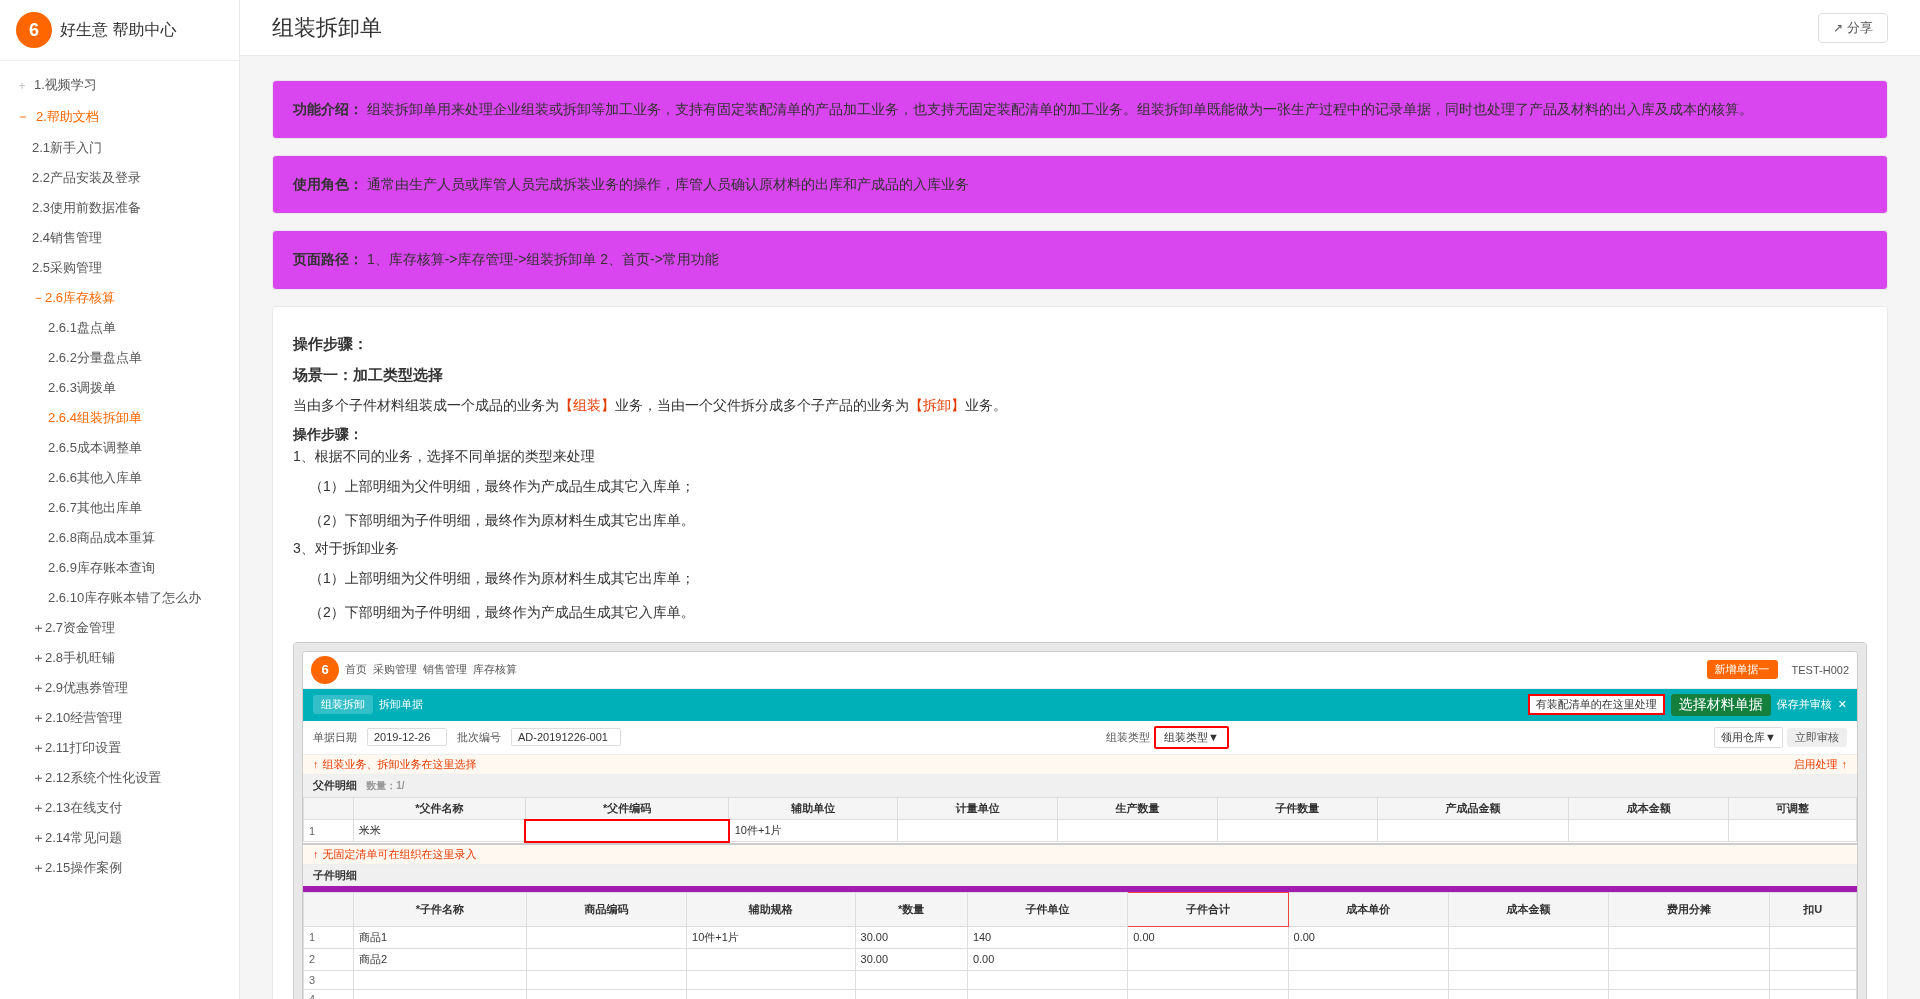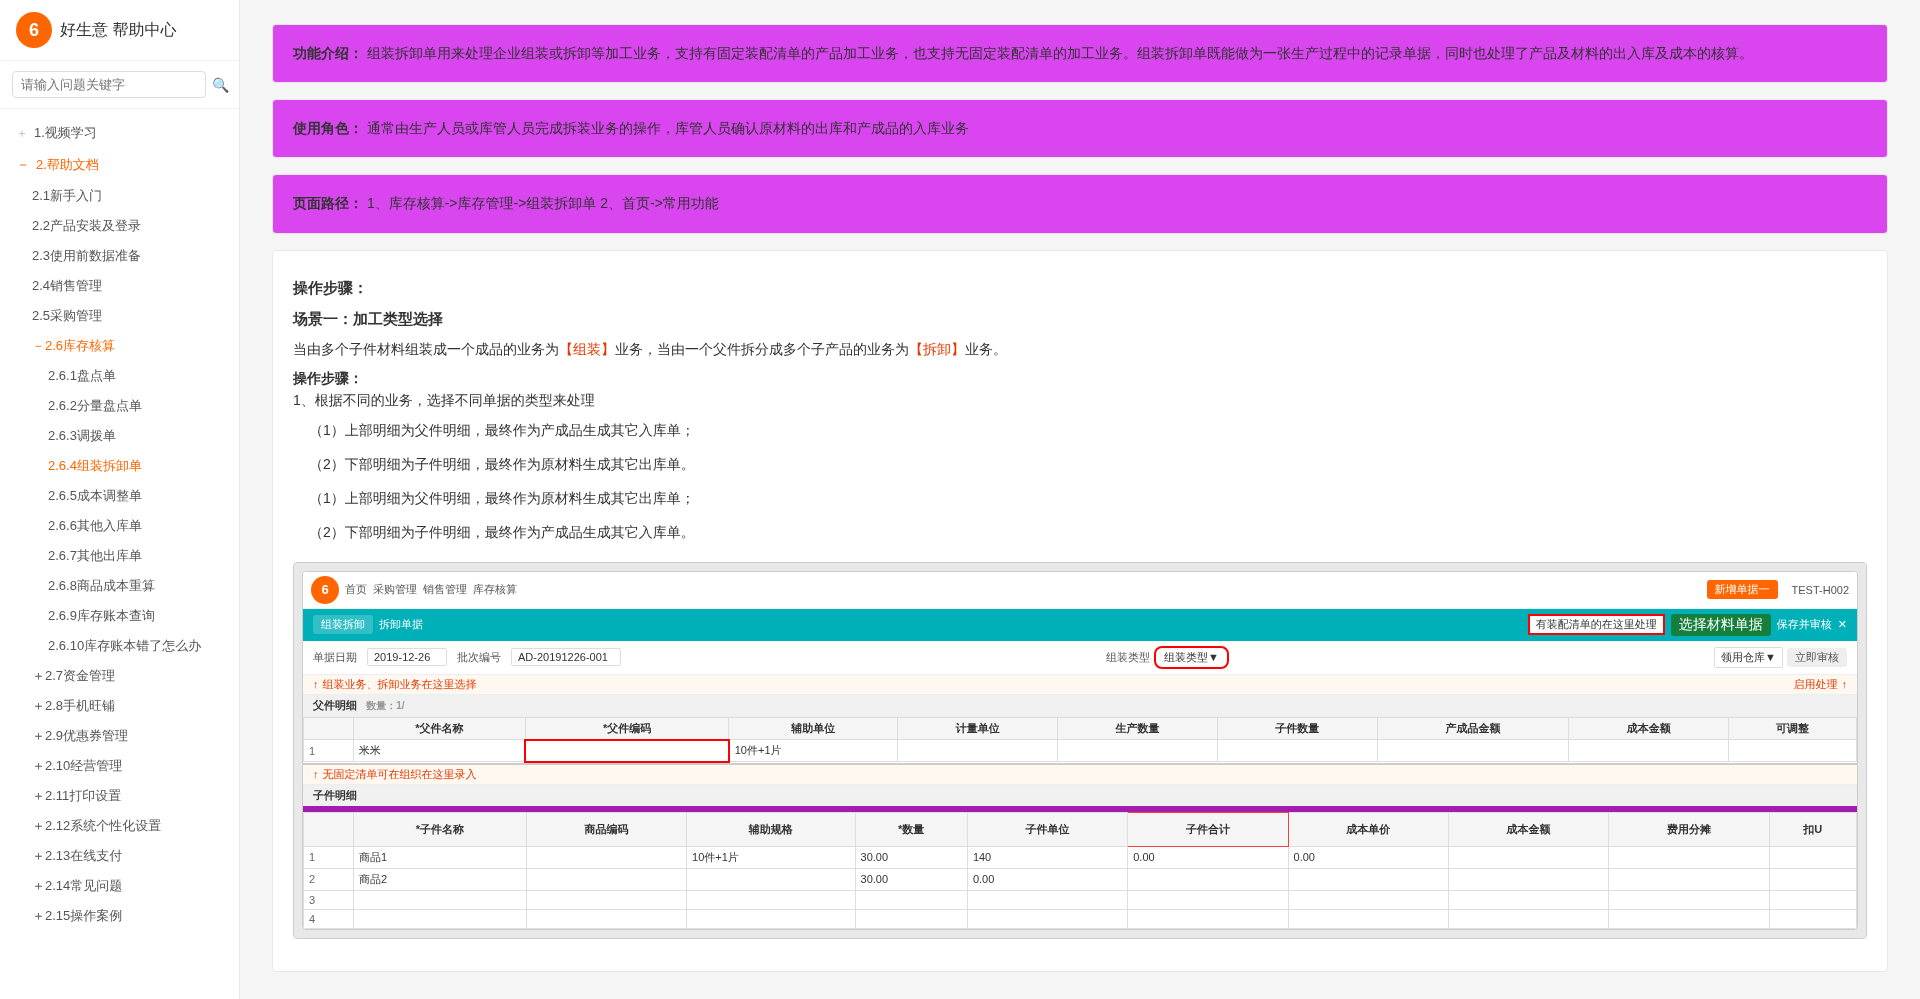--- a/index.html
+++ b/index.html
@@ -163,24 +163,20 @@
 </head>
 <body>
 
 <div class="sidebar">
   <div class="sidebar-header">
     <div class="logo-circle">
       <span>6</span>
     </div>
     <span class="logo-text">好生意 帮助中心</span>
   </div>
-  <div class="search-box">
-    <input class="search-input" type="text" placeholder="请输入问题关键字" style="">
-    <span class="search-icon-btn">🔍</span>
-  </div>
   <nav class="sidebar-nav">
 
     <div class="nav-item">
       <span class="prefix">＋</span>
       <span>1.视频学习</span>
     </div>
 
     <div class="nav-item active-open">
       <span class="prefix minus">－</span>
       <span style="color:#ff6600;">2.帮助文档</span>
@@ -271,20 +267,27 @@
     </div>
     <div class="nav-sub-item">
       <span class="prefix">＋</span>
       <span>2.15操作案例</span>
     </div>
   </nav>
 </div>
 
 <div class="main-area">
 
+  <div class="top-bar">
+    <h1 class="page-title">组装拆卸单</h1>
+    <button class="share-btn">
+      <span style="font-size:12px;">↗</span>
+      <span>分享</span>
+    </button>
+  </div>
 
   <div class="content-area">
 
     <div class="info-block">
       <span class="bold">功能介绍：</span>
       <span>组装拆卸单用来处理企业组装或拆卸等加工业务，支持有固定装配清单的产品加工业务，也支持无固定装配清单的加工业务。组装拆卸单既能做为一张生产过程中的记录单据，同时也处理了产品及材料的出入库及成本的核算。</span>
     </div>
 
     <div class="info-block">
       <span class="bold">使用角色：</span>
@@ -306,20 +309,21 @@
         当由多个子件材料组装成一个成品的业务为<span class="highlight">【组装】</span>业务，当由一个父件拆分成多个子产品的业务为<span class="highlight">【拆卸】</span>业务。
       </div>
 
       <div style="font-weight:bold; margin:8px 0 4px 0;">操作步骤：</div>
 
       <div style="margin-bottom:4px;">1、根据不同的业务，选择不同单据的类型来处理</div>
 
       <div class="sub-section">（1）上部明细为父件明细，最终作为产成品生成其它入库单；</div>
       <div class="sub-section">（2）下部明细为子件明细，最终作为原材料生成其它出库单。</div>
 
+      <div style="margin:4px 0 2px 0;">3、对于拆卸业务</div>
       <div class="sub-section">（1）上部明细为父件明细，最终作为原材料生成其它出库单；</div>
       <div class="sub-section">（2）下部明细为子件明细，最终作为产成品生成其它入库单。</div>
 
       <div class="screenshot-container" style="margin-top:16px;">
         <div style="background:#e8e8e8; padding:8px; position:relative;">
 
           <div style="background:#fff; border:1px solid #ccc; border-radius:4px; overflow:hidden; font-size:11px; position:relative;">
 
             <div style="background:#fff; border-bottom:1px solid #eee; padding:4px 8px; display:flex; align-items:center; gap:6px;">
               <div style="width:28px;height:28px;background:#ff6600;border-radius:50%;display:flex;align-items:center;justify-content:center;color:#fff;font-size:13px;font-weight:bold;">6</div>
@@ -347,21 +351,21 @@
 
             <div style="background:#fff;padding:5px 10px;display:flex;align-items:center;gap:10px;border-bottom:1px solid #eee;">
               <span style="color:#555;font-size:11px;">单据日期</span>
               <span style="border:1px solid #ddd;padding:2px 6px;border-radius:2px;font-size:11px;min-width:80px;">2019-12-26</span>
               <span style="color:#555;font-size:11px;">批次编号</span>
               <span style="border:1px solid #ddd;padding:2px 6px;border-radius:2px;font-size:11px;min-width:110px;">AD-20191226-001</span>
               <div style="flex:1;"></div>
 
               <div style="position:relative;display:flex;align-items:center;gap:4px;">
                 <span style="font-size:11px;color:#555;">组装类型</span>
-                <span style="border:2px solid red;padding:2px 8px;border-radius:8px;font-size:11px;min-width:60px;">组装类型▼</span>
+                <span style="border:2px solid red;padding:2px 8px;border-radius:2px;font-size:11px;min-width:60px;">组装类型▼</span>
               </div>
               <div style="flex:1;"></div>
               <div style="display:flex;align-items:center;gap:4px;">
                 <span style="border:1px solid #ddd;padding:2px 6px;border-radius:2px;font-size:11px;min-width:60px;">领用仓库▼</span>
                 <span style="background:#eee;color:#555;padding:2px 8px;border-radius:3px;font-size:11px;">立即审核</span>
               </div>
             </div>
 
             <div style="padding:2px 10px;background:#fff8f0;border-bottom:1px solid #eee;display:flex;align-items:center;gap:4px;">
               <span style="color:#e63900;font-size:11px;font-weight:bold;">↑</span>

